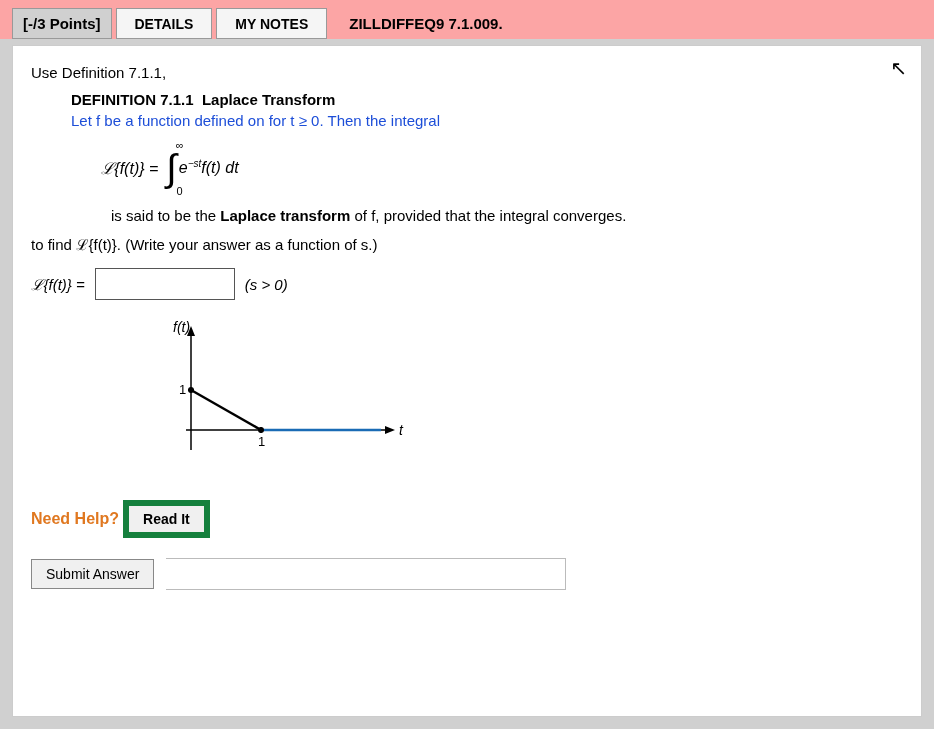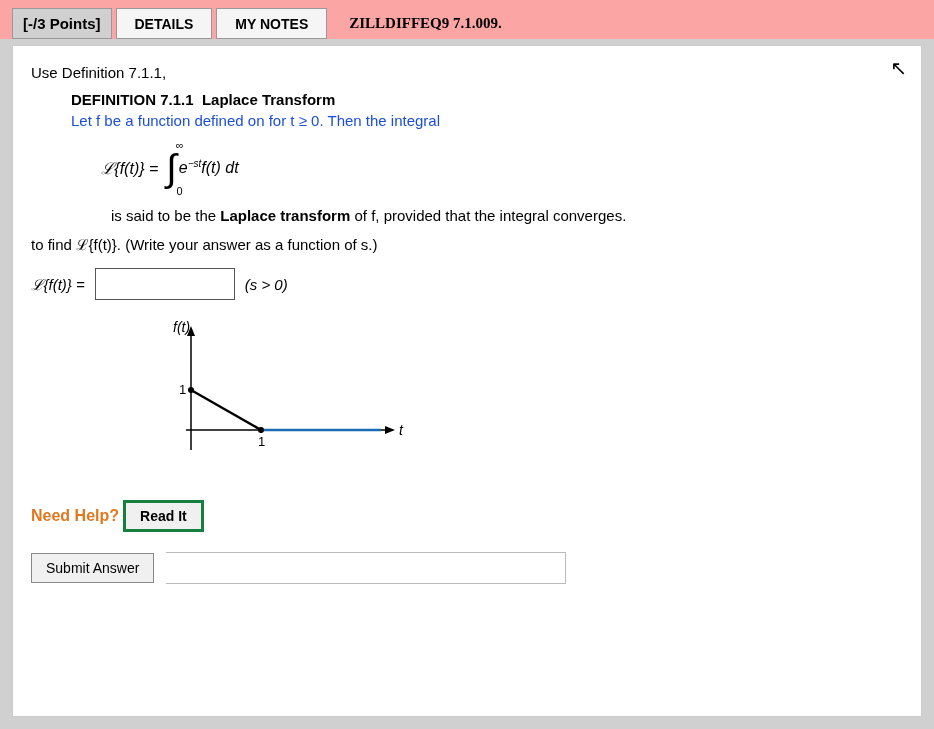--- a/index.html
+++ b/index.html
@@ -49,21 +49,20 @@
     }
     .tab-spacer { width: 4px; }
     .problem-ref {
       font-size: 15px;
       font-weight: bold;
       color: #000;
       padding: 6px 14px;
       display: flex;
       align-items: center;
       margin-left: 8px;
-      font-family: Liberation Serif, serif;
     }
     .main-content {
       background: #fff;
       margin: 6px 12px 12px 12px;
       border: 1px solid #ccc;
       padding: 18px 24px 18px 18px;
       flex: 1;
       position: relative;
     }
     .cursor-icon {
@@ -166,21 +165,21 @@
     .need-help-label {
       font-size: 16px;
       font-weight: bold;
       color: #e07820;
     }
     .read-it-btn {
       font-size: 14px;
       font-weight: bold;
       color: #000;
       background: #f0f0f0;
-      border: 3px solid #15803d;
+      border: 6px solid #15803d;
       padding: 5px 14px;
       cursor: pointer;
       text-align: center;
     }
     .submit-row {
       display: flex;
       align-items: center;
       gap: 12px;
     }
     .submit-btn {

